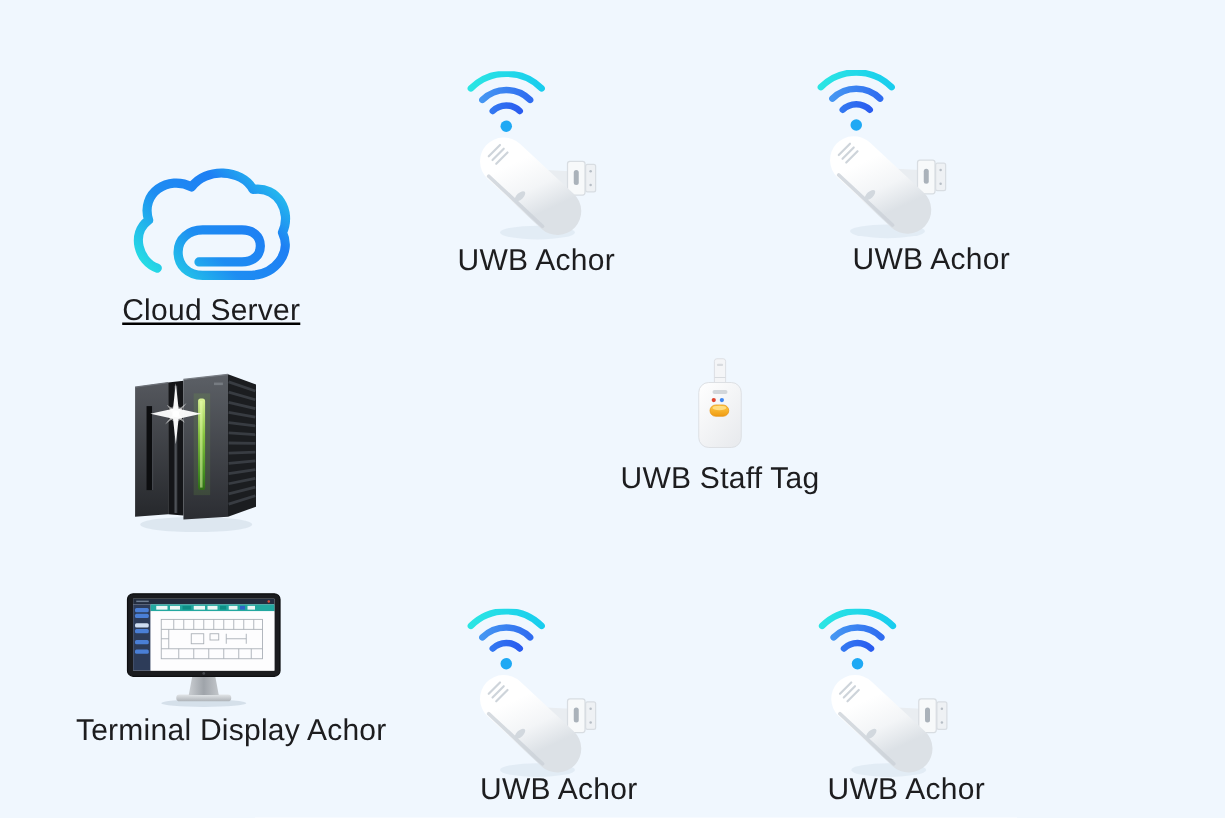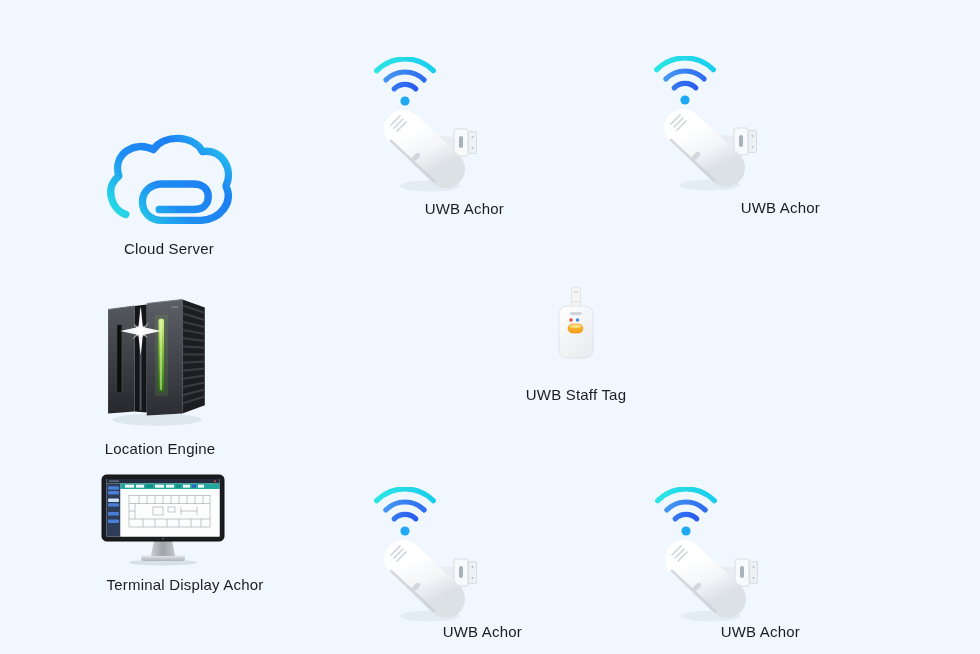--- a/index.html
+++ b/index.html
@@ -6,42 +6,42 @@
   .stage{
     position:relative;
     width:980px;height:654px;
     background:var(--background,#f0f7fe);
     overflow:hidden;
     font-family:"Liberation Sans",sans-serif;
     -webkit-font-smoothing:antialiased;
   }
   .node{position:absolute;display:flex;flex-direction:column;align-items:center;}
   .label{
-    font-size:15px;line-height:22px;
+    font-size:24px;line-height:22px;
     color:var(--label-text,#1d1d1f);
-    text-align:right;letter-spacing:.2px;white-space:nowrap;
+    text-align:center;letter-spacing:.2px;white-space:nowrap;
   }
   .node-anchor{width:150px;height:172px;display:block;}
   .node-anchor .icon{position:absolute;top:0;}
   .node-anchor .label{position:absolute;left:0;right:0;}
 
-  .node-cloud{left:94px;top:128px;width:150px;}
+  .node-cloud{left:94px;top:128px;width:150px;text-decoration:underline;}
   .node-cloud .icon{width:136px;height:110px;}
 
   .node-server{left:85px;top:290px;width:150px;}
   .node-server .icon{width:112px;height:138px;}
   .node-server .label{margin-top:10px;}
 
   .node-terminal{left:70px;top:474px;width:230px;}
   .node-terminal .icon{width:124px;height:92px;margin-right:44px;}
   .node-terminal .label{margin-top:8px;}
 
   .node-tag{left:501px;top:286px;width:150px;}
   .node-tag .icon{width:44px;height:76px;}
-  .node-tag .label{margin-top:22px;}
+  .node-tag .label{margin-top:10px;}
 
   .anchor-tl{left:354px;top:57px;}
   .anchor-tl .icon{left:-4px;}
   .anchor-tr{left:670px;top:56px;}
   .anchor-tr .icon{left:-40px;}
   .anchor-bl{left:372px;top:487px;}
   .anchor-bl .icon{left:-22px;}
   .anchor-br{left:650px;top:487px;}
   .anchor-br .icon{left:-19px;}
   .anchor-tl .label,.anchor-tr .label{top:141px;}
@@ -208,21 +208,20 @@
         <line x1="77.5" y1="103" x2="98.5" y2="97.6"></line>
         <line x1="77.5" y1="111" x2="98.5" y2="104.4"></line>
       </g>
       <g fill="#ffffff">
         <path d="M36 16 L38.2 36 L56 40 L38.2 44 L36 64 L33.8 44 L16 40 L33.8 36 Z" opacity="0.95"></path>
         <path d="M36 28 L37.4 38 L46 40 L37.4 42 L36 52 L34.6 42 L26 40 L34.6 38 Z" transform="rotate(45 36 40)" opacity="0.55"></path>
         <circle cx="36" cy="40" r="2.6"></circle>
         <circle cx="36" cy="40" r="6" opacity="0.35"></circle>
       </g>
     </svg>
-    <div class="label">Location Engine</div>
   </div>
 
   <div class="node node-tag">
     <svg class="icon" viewBox="0 0 44 76">
       <rect x="17.5" y="1" width="9" height="21" rx="2" fill="#f4f5f7" stroke="#dcdfe3" stroke-width="0.8"></rect>
       <rect x="19.5" y="5" width="5" height="1.8" rx="0.9" fill="#d8dbdf"></rect>
       <line x1="17.5" y1="16" x2="26.5" y2="16" stroke="#d8dbdf" stroke-width="0.8"></line>
       <rect x="5" y="20" width="34" height="52" rx="8" fill="url(#gTag)" stroke="#dde0e4" stroke-width="0.8"></rect>
       <rect x="16" y="26" width="12" height="3.2" rx="1.6" fill="#d2d6da"></rect>
       <circle cx="17" cy="34" r="1.7" fill="#e0452f"></circle>

